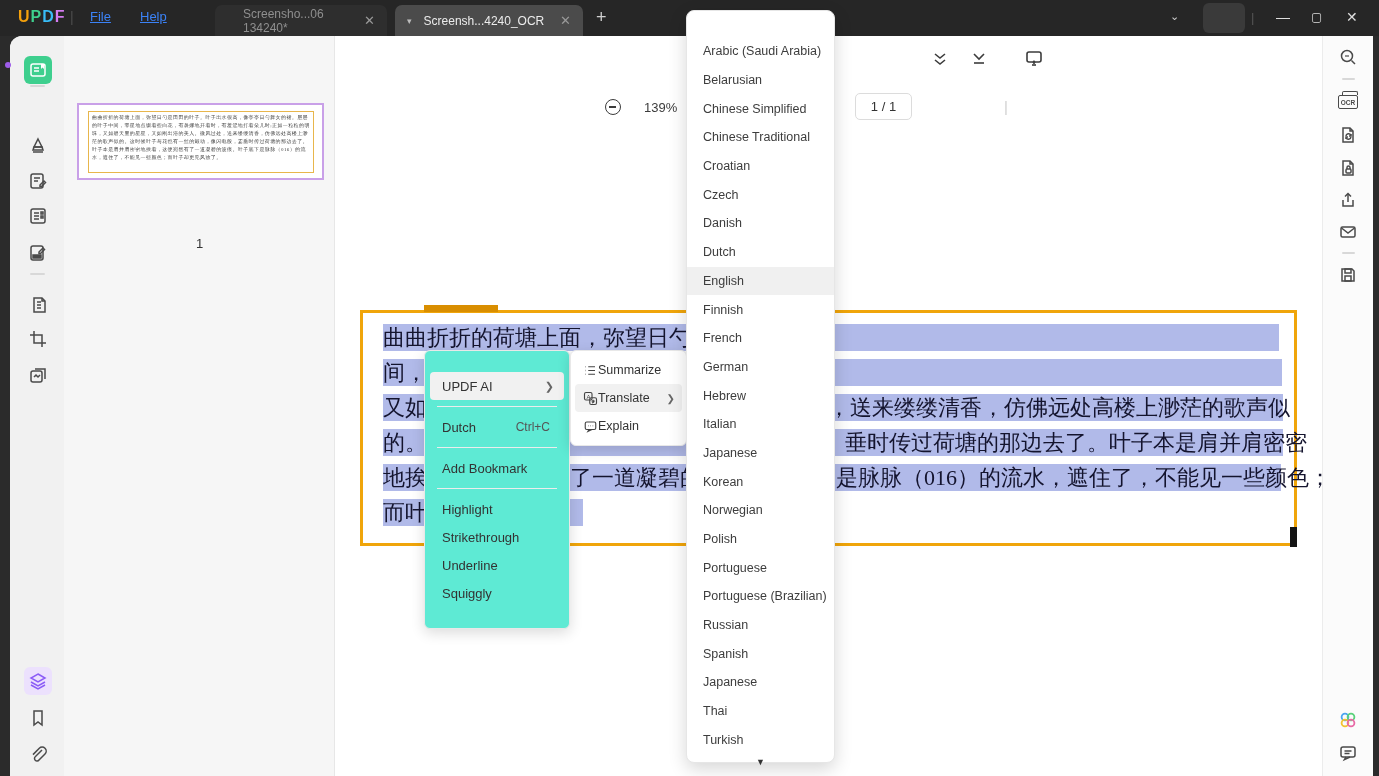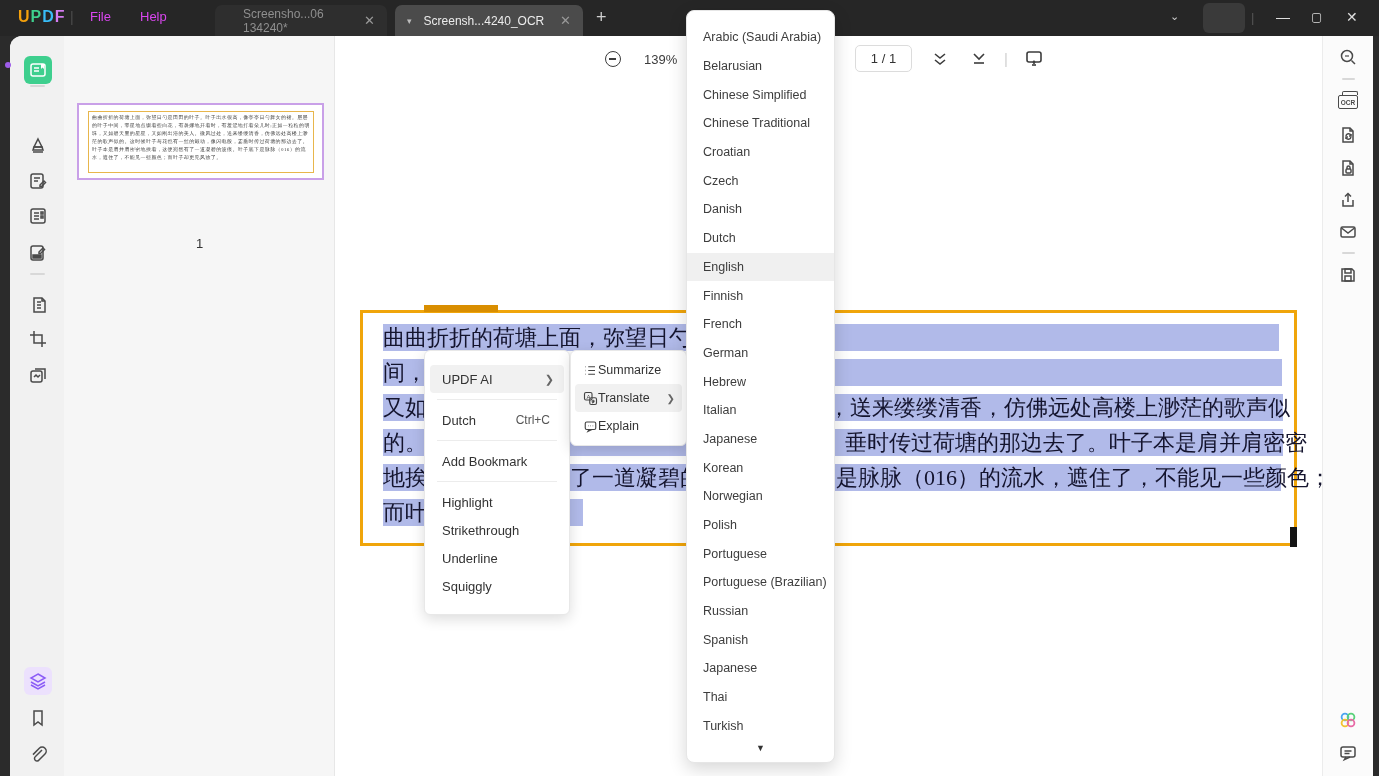--- a/index.html
+++ b/index.html
@@ -5,21 +5,21 @@
   * { margin:0; padding:0; box-sizing:border-box; }
   html,body { width:1379px; height:776px; overflow:hidden;
     font-family:"Liberation Sans","DejaVu Sans",sans-serif; background:#2b2b2b; }
 
   
   .titlebar { position:absolute; left:0; top:0; width:1379px; height:36px; background:#262626; z-index:5; }
   .logo { position:absolute; left:18px; top:8px; font-size:16px; font-weight:bold; letter-spacing:1px;
     background:linear-gradient(90deg,#f5a10b 0%,#f5a10b 25%,#3ecf8e 28%,#3ecf8e 50%,#38bdf8 53%,#38bdf8 75%,#d57bf2 78%,#d57bf2 100%);
     -webkit-background-clip:text; background-clip:text; color:transparent; }
   .logo-sep { position:absolute; left:70px; top:9px; color:#4d4d4d; font-size:14px; }
-  .menu-item { position:absolute; top:9px; color:#d946ef; font-size:13px; cursor:default; }
+  .menu-item { position:absolute; top:9px; color:#3b82f6; font-size:13px; cursor:default;text-decoration:underline; }
   .menu-file { left:90px; } .menu-help { left:140px; }
   .tab { position:absolute; top:5px; height:31px; border-radius:7px 7px 0 0; display:flex; align-items:center; font-size:12px; }
   .tab-1 { left:215px; width:172px; background:#2e2e2e; color:#8f8f8f; }
   .tab-1 .tab-title { margin-left:28px; }
   .tab-2 { left:395px; width:188px; background:#4b4b4b; color:#ececec; }
   .tab-caret { margin-left:12px; font-size:9px; color:#bdbdbd; }
   .tab-2 .tab-title { margin-left:12px; }
   .tab-close { margin-left:auto; margin-right:12px; color:#9a9a9a; font-size:13px; }
   .new-tab { position:absolute; left:596px; top:7px; color:#cfcfcf; font-size:18px; font-weight:300; }
   .win-chevron { position:absolute; left:1170px; top:10px; color:#cfcfcf; font-size:11px; }
@@ -44,60 +44,60 @@
 
   
   .thumb-panel { position:absolute; left:64px; top:36px; width:271px; height:740px; background:#f6f6f6; border-right:1px solid #e7e7e7; }
   .thumb { position:absolute; left:13px; top:67px; width:247px; height:77px; background:#fff; border:2px solid #c9a0e8; }
   .thumb-inner { position:absolute; left:9px; top:6px; right:8px; bottom:5px; border:1px solid #e8b64c; padding:2px 3px; overflow:hidden; }
   .thumb-text { font-size:5px; line-height:8px; color:#444; font-family:"Liberation Serif","DejaVu Serif",serif; letter-spacing:0.4px; }
   .thumb-pagenum { position:absolute; left:0; top:200px; width:271px; text-align:center; font-size:13px; color:#333; }
 
   
   .canvas { position:absolute; left:335px; top:36px; width:987px; height:740px; background:#fff; }
-  .tb-item { position:absolute; color:#3c3c3c; }
+  .tb-item { position:absolute; color:#3c3c3c;margin-top:48px; }
   .zoom-out { left:605px; top:51px; width:16px; height:16px; border:1.4px solid #3c3c3c; border-radius:50%; }
   .zoom-out::after { content:""; position:absolute; left:3px; top:6px; width:7px; height:1.5px; background:#3c3c3c; }
   .zoom-level { left:644px; top:52px; font-size:13px; }
   .page-box { left:855px; top:45px; width:57px; height:27px; border:1px solid #dcdcdc; border-radius:5px; background:#fff;
     display:flex; align-items:center; justify-content:center; font-size:13px; color:#333; }
   .tb-svg { position:absolute; width:20px; height:20px; }
   .tb-svg svg { width:100%; height:100%; stroke:#3c3c3c; fill:none; stroke-width:1.6; }
   .tb-sep { left:1004px; top:50px; color:#d0d0d0; font-size:15px; }
 
   
   .sel-box { position:absolute; left:360px; top:310px; width:937px; height:236px; border:3px solid #f0a50a; background:transparent; z-index:1; }
   .sel-handle { position:absolute; left:424px; top:305px; width:74px; height:7px; background:#d98e00; z-index:2; }
   .sel-caret { position:absolute; left:1290px; top:527px; width:7px; height:20px; background:#141414; z-index:2; }
   .doc-row { position:absolute; height:27px; background:#b1bae9; z-index:2; }
   .doc-row span { position:absolute; top:1px; white-space:nowrap; font-size:22px; line-height:25px; color:#14142e;
     font-family:"Liberation Serif","DejaVu Serif",serif; }
 
   
-  .ctx-menu { position:absolute; left:424px; top:350px; width:146px; background:#ffffff; border:1px solid #e8e8e8; border-radius:6px;
-    box-shadow:0 4px 14px rgba(0,0,0,0.14); z-index:10; padding:14px 0; }
+  .ctx-menu { position:absolute; left:424px; top:350px; width:146px; background:#5eead4; border:1px solid #e8e8e8; border-radius:6px;
+    box-shadow:0 4px 14px rgba(0,0,0,0.14); z-index:10; padding:21px 0; }
   .ctx-item { position:relative; height:28px; margin:0 5px; border-radius:4px; display:flex; align-items:center; font-size:13px; color:#333; }
   .ctx-item .lbl { margin-left:12px; }
   .ctx-item.hover { background:#f1f1f1; }
   .ctx-item .arrow { margin-left:auto; margin-right:10px; color:#666; font-size:11px; }
   .ctx-item .shortcut { margin-left:auto; margin-right:14px; color:#555; font-size:12px; }
   .ctx-div { height:1px; background:#ececec; margin:6px 12px; }
 
   
   .sub-menu { position:absolute; left:570px; top:350px; width:117px; background:#fff; border:1px solid #e8e8e8; border-radius:6px;
     box-shadow:0 4px 14px rgba(0,0,0,0.14); z-index:11; padding:5px 0; }
   .sub-item { height:28px; margin:0 4px; border-radius:4px; display:flex; align-items:center; font-size:12.5px; color:#333; }
   .sub-item.hover { background:#f1f1f1; }
   .sub-item svg { width:15px; height:15px; margin-left:8px; stroke:#444; fill:none; stroke-width:1.5; }
   .sub-item .lbl { margin-left:0; }
   .sub-item .arrow { margin-left:auto; margin-right:7px; color:#666; font-size:10px; }
 
   
   .lang-menu { position:absolute; left:686px; top:10px; width:149px; height:753px; background:#fff; border:1px solid #e6e6e6;
-    border-radius:8px; box-shadow:0 6px 18px rgba(0,0,0,0.16); z-index:12; padding-top:12px; }
+    border-radius:8px; box-shadow:0 6px 18px rgba(0,0,0,0.16); z-index:12; padding-top:26px; }
   .lang-item { height:28.7px; display:flex; align-items:center; padding-left:16px; font-size:12.5px; color:#3d3d3d; }
   .lang-item.selected { background:#f0f0f0; }
   .lang-more { height:16px; display:flex; align-items:center; justify-content:center; color:#333; font-size:9px; }
 
   
   .right-rail { position:absolute; left:1322px; top:36px; width:51px; height:740px; background:#fbfbfb; border-left:1px solid #ececec; z-index:4; }
   .rr-ico { position:absolute; left:13px; width:24px; height:24px; display:flex; align-items:center; justify-content:center; }
   .rr-ico svg { width:20px; height:20px; stroke:#4a4a4a; fill:none; stroke-width:1.5; }
   .rr-div { position:absolute; left:19px; width:13px; height:2px; background:#d8d8d8; border-radius:1px; }
   .ocr-box { width:20px; height:14px; border:1.4px solid #4a4a4a; border-radius:2px; font-size:6.5px; color:#4a4a4a;

